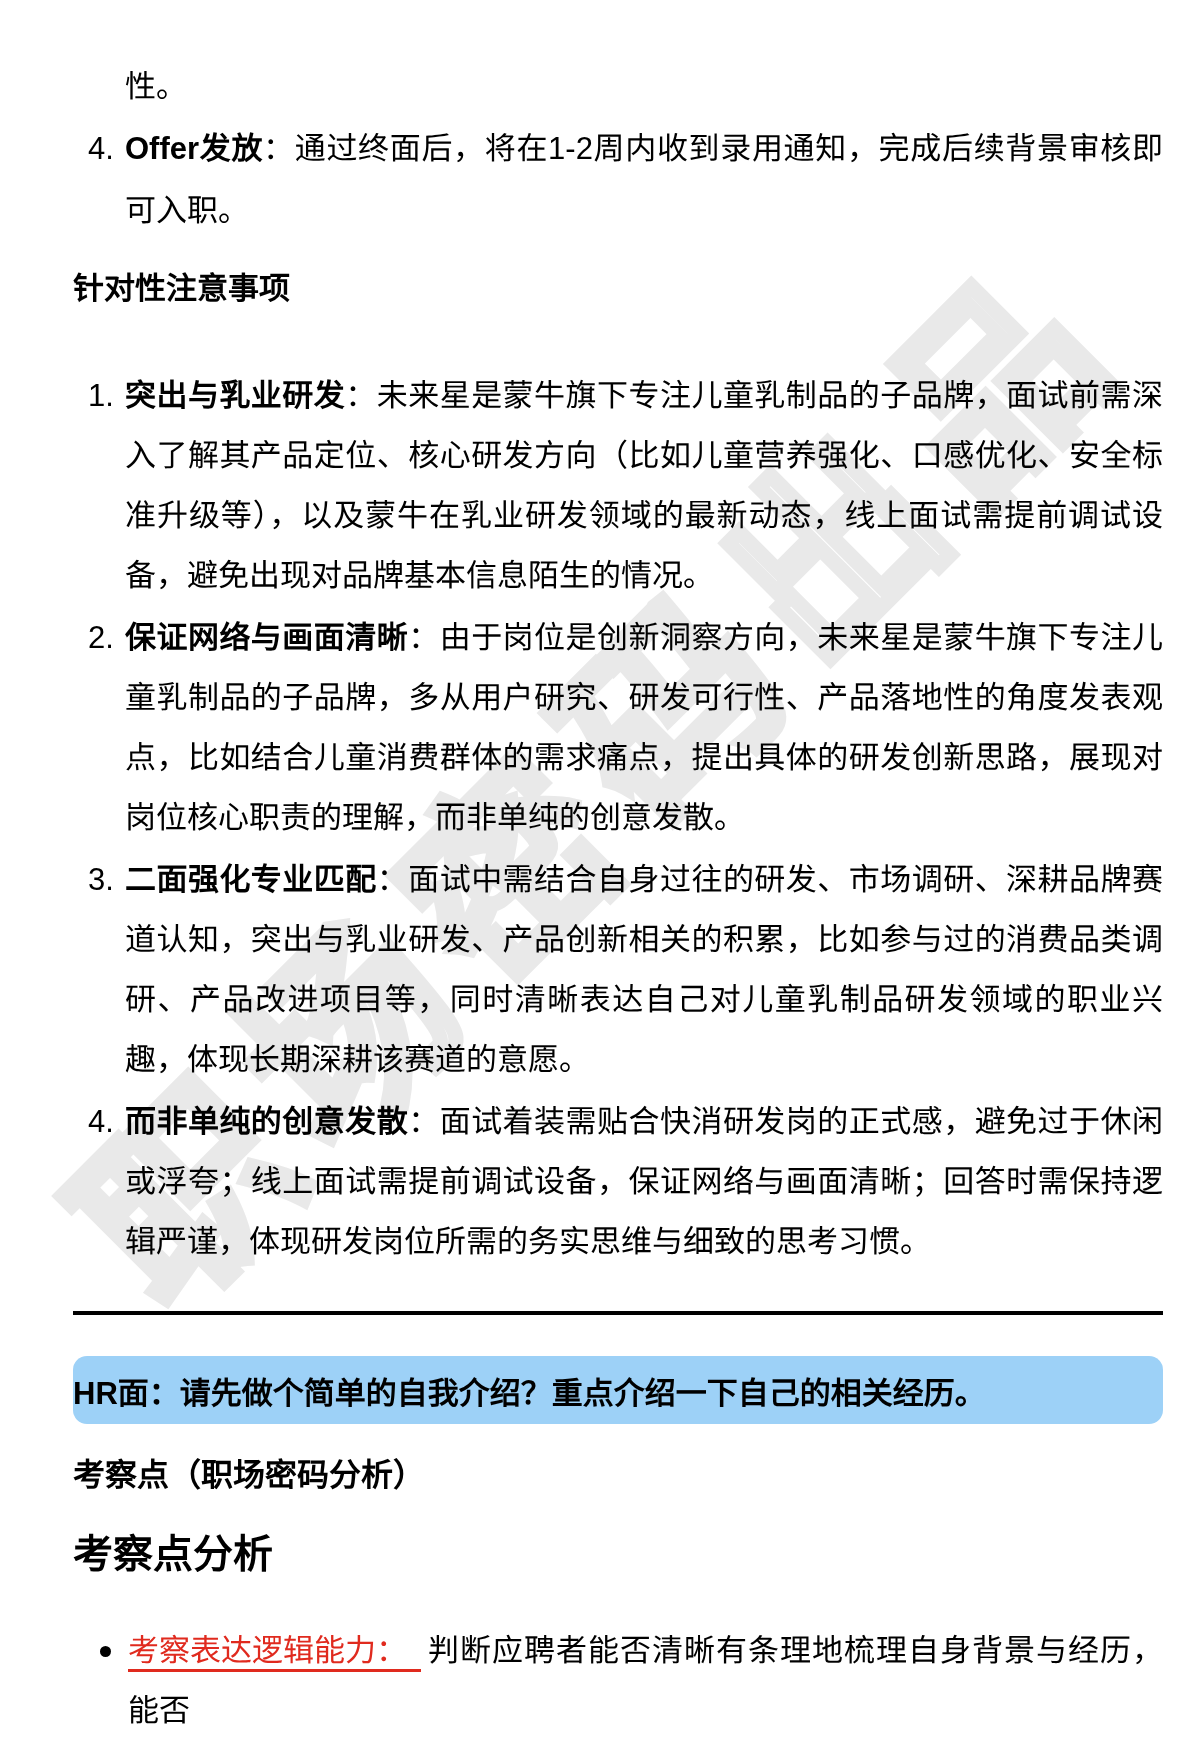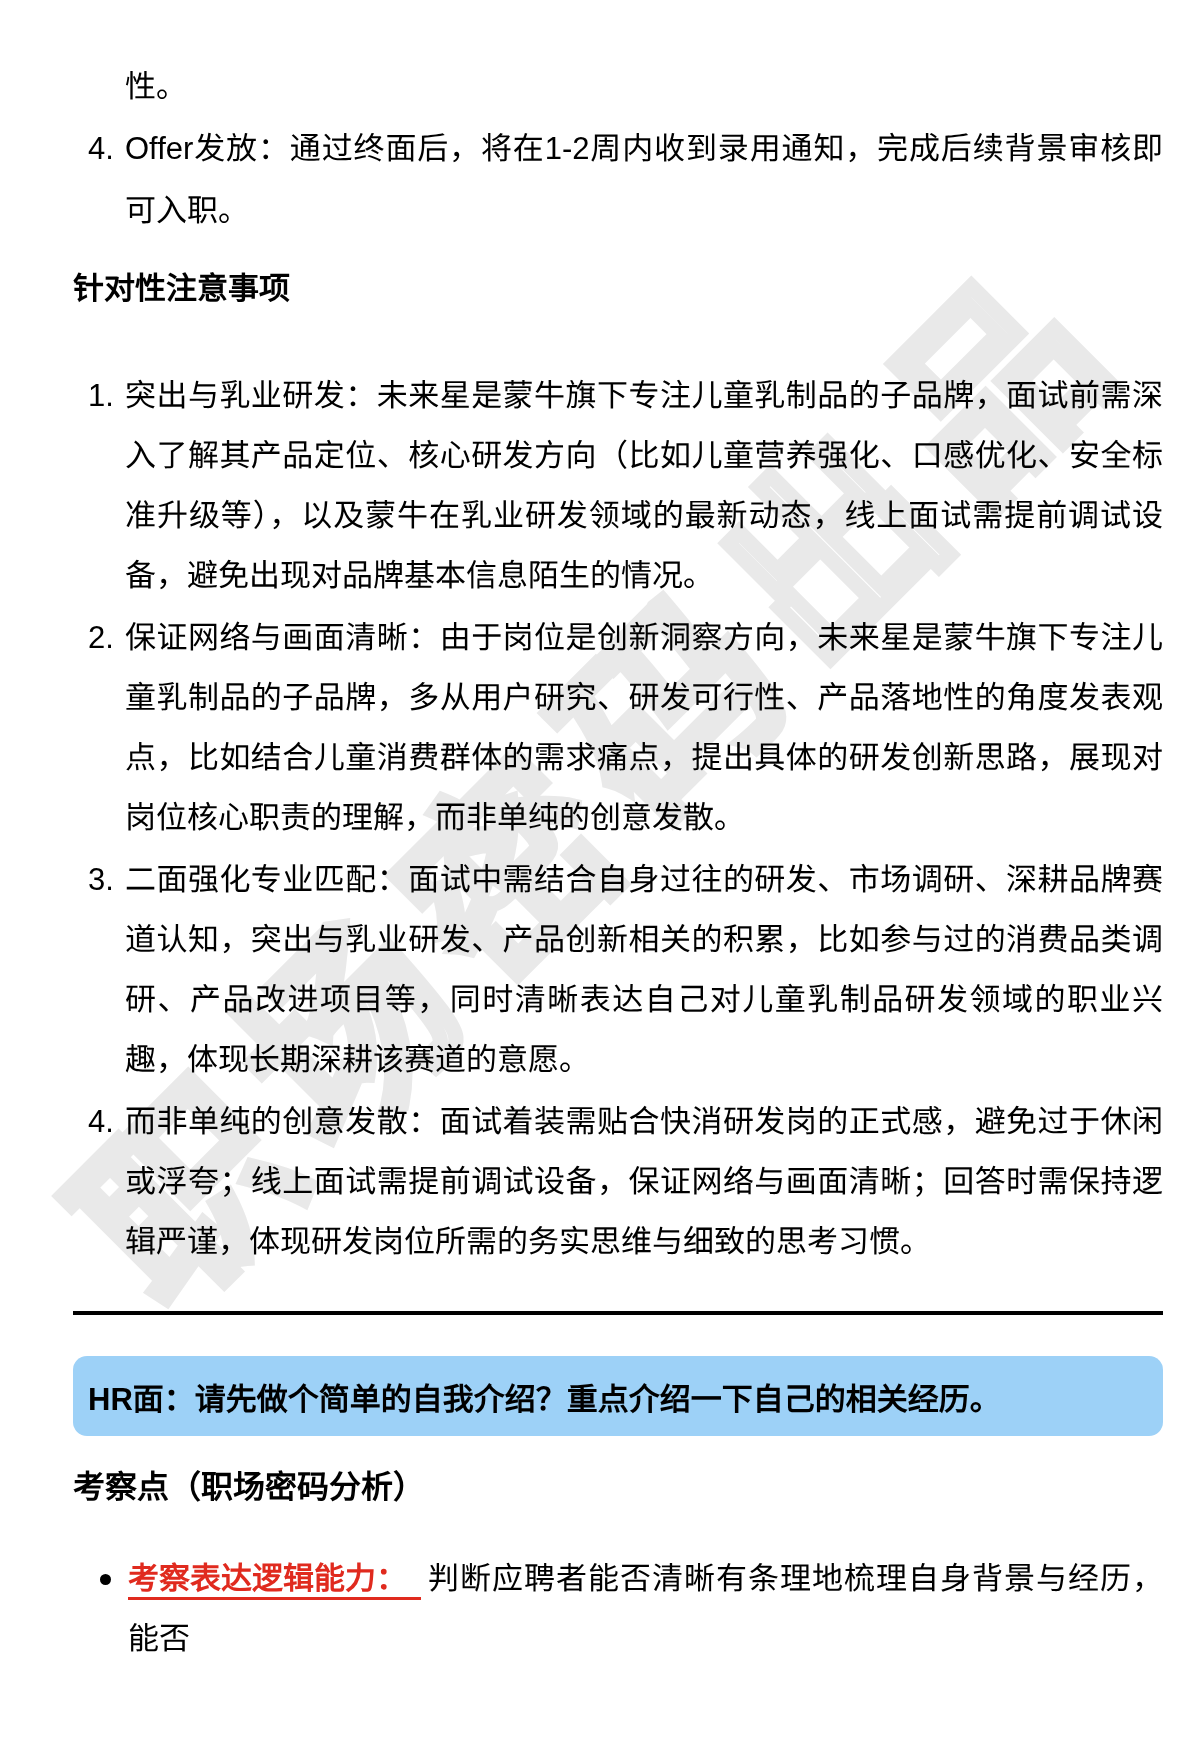--- a/index.html
+++ b/index.html
@@ -43,43 +43,43 @@
   .indented { margin-left: 52px; }
 
   .list { margin: 0; }
   .li { display: flex; line-height: 60px; margin-bottom: 2px; }
   .li-marker {
     flex: 0 0 52px;
     box-sizing: border-box;
     padding-left: 15px;
   }
   .li-text { flex: 1 1 auto; text-align: justify; }
-  .term { font-weight: 400; }
+  .term { font-weight: 700; }
 
   .h-small {
     font-weight: 700;
     font-size: 31px;
     line-height: 42px;
     margin: 26px 0 0 0;
   }
   .ol-wrap { margin-top: 56px; }
 
   .rule {
     border: 0;
     border-top: 4px solid #000000;
     margin: 39px 0 0 0;
   }
 
   .question-card {
     margin-top: 41px;
-    height: 80px;
+    height: 68px;
     border-radius: 14px;
     display: flex;
     align-items: center;
-    padding: 0 15px;
+    padding: 0 0;
     box-sizing: border-box;
     font-weight: 700;
     font-size: 31px;
   }
 
   .h-sub {
     font-weight: 700;
     font-size: 32px;
     line-height: 42px;
     margin: 30px 0 0 0;
@@ -101,21 +101,21 @@
   .dot {
     display: block;
     width: 11px;
     height: 11px;
     border-radius: 50%;
     background: #000000;
     margin-top: 25px;
   }
   .bullet-text { flex: 1 1 auto; text-align: justify; }
   .red-term {
-    font-weight: 700;
+    font-weight: 400;
     display: inline-block;
     line-height: 1.2;
     border-bottom: 3px solid;
     padding-right: 14px;
     margin-right: 6px;
   }
 </style>
 </head>
 <body>
 
@@ -156,20 +156,21 @@
 
   </div>
 
   <hr class="rule">
 
   <div class="question-card" id="question-card" style="background: rgb(157, 209, 247);">
     <span>HR面：请先做个简单的自我介绍？重点介绍一下自己的相关经历。</span>
   </div>
 
   <h4 class="h-sub">考察点（职场密码分析）</h4>
+  <h2 class="h-big">考察点分析</h2>
 
   <div class="bullet-list">
     <div class="bullet-row">
       <span class="bullet-marker">
           <span class="dot"></span>
         </span>
       <span class="bullet-text"><span class="red-term" id="red-term" style="color: rgb(224, 42, 30);">考察表达逻辑能力：</span><span>判断应聘者能否清晰有条理地梳理自身背景与经历，能否</span></span>
     </div>
   </div>
 

